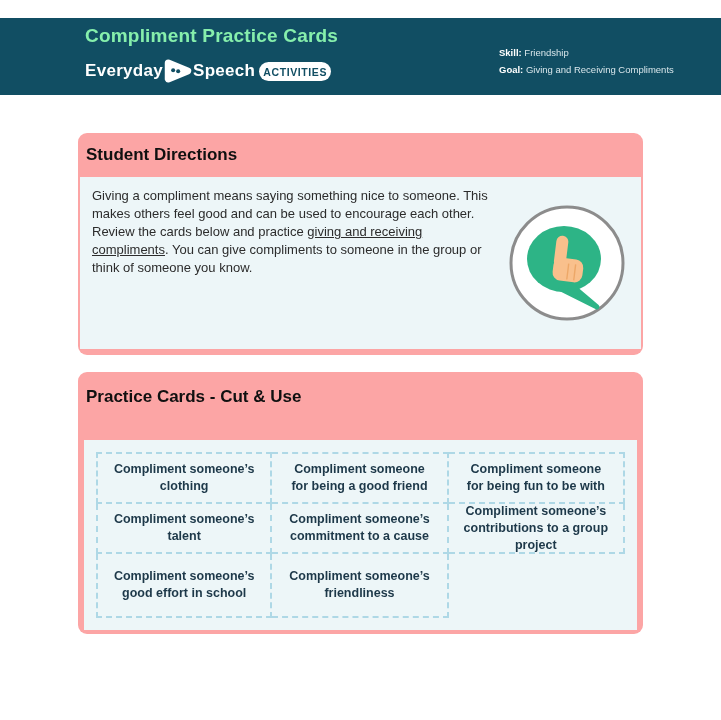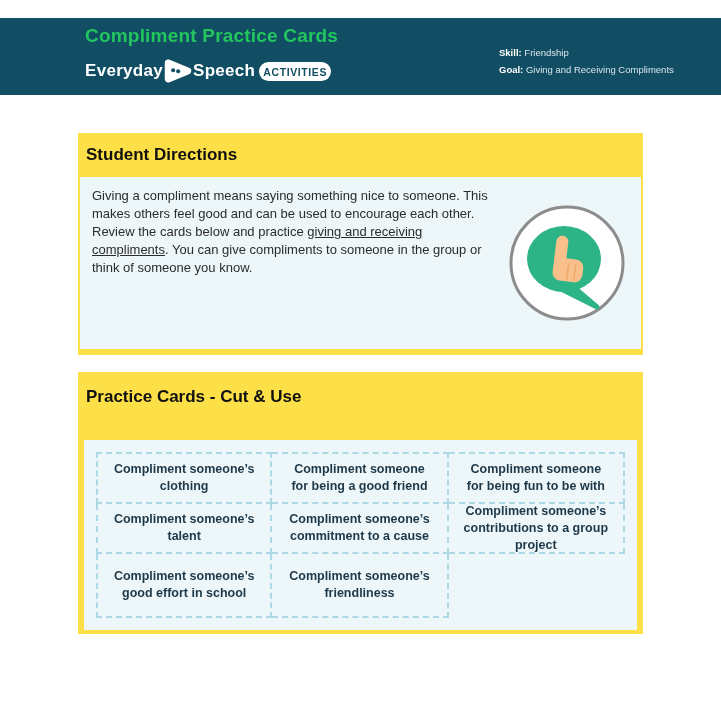--- a/index.html
+++ b/index.html
@@ -3,30 +3,30 @@
 <meta charset="utf-8">
 <style>
   html,body{margin:0;padding:0;}
   body{
     width:721px;height:720px;position:relative;background:#ffffff;
     font-family:"Liberation Sans",sans-serif;overflow:hidden;
   }
   
   .header{position:absolute;top:18px;left:0;width:721px;height:77px;background:#114e63;}
   .header-left{position:absolute;left:85px;top:7px;}
-  .page-title{font-size:19px;font-weight:bold;color:#22c55e;letter-spacing:.2px;}
+  .page-title{font-size:19px;font-weight:bold;color:#86efac;letter-spacing:.2px;}
   .brand-row{margin-top:11px;display:flex;align-items:center;}
   .brand-word{font-size:17px;font-weight:bold;color:#ffffff;letter-spacing:.3px;}
   .badge{background:#ffffff;color:#114e63;font-size:10.5px;font-weight:bold;
          padding:4px 4px 3px;border-radius:10px;letter-spacing:.6px;margin-left:4px;}
   .header-meta{position:absolute;left:463px;top:26px;color:#ffffff;font-size:9.5px;line-height:17px;}
   .meta-label{font-weight:bold;color:#ffffff;margin-left:36px;}
   .meta-value{color:#d8e6eb;}
   
-  .section{position:absolute;left:78px;width:565px;background:#fde047;box-sizing:border-box;}
+  .section{position:absolute;left:78px;width:565px;background:#fca5a5;box-sizing:border-box;border-radius:9px;}
   .section-heading{margin:0;font-size:17px;line-height:24px;font-weight:bold;color:#101010;
                    font-family:"Liberation Sans",sans-serif;}
   .sec-directions{top:133px;height:222px;}
   .sec-directions .section-heading{padding:10px 0 0 8px;}
   .panel{background:#edf6f8;}
   .directions-panel{margin:10px 2px 6px;height:172px;display:flex;align-items:center;
                     padding:0 10px 0 12px;box-sizing:border-box;}
   .directions-text{align-self:flex-start;padding-top:10px;width:402px;
                    font-size:13px;line-height:18px;color:#2c2c2c;}
   .underlined{text-decoration:underline;}

